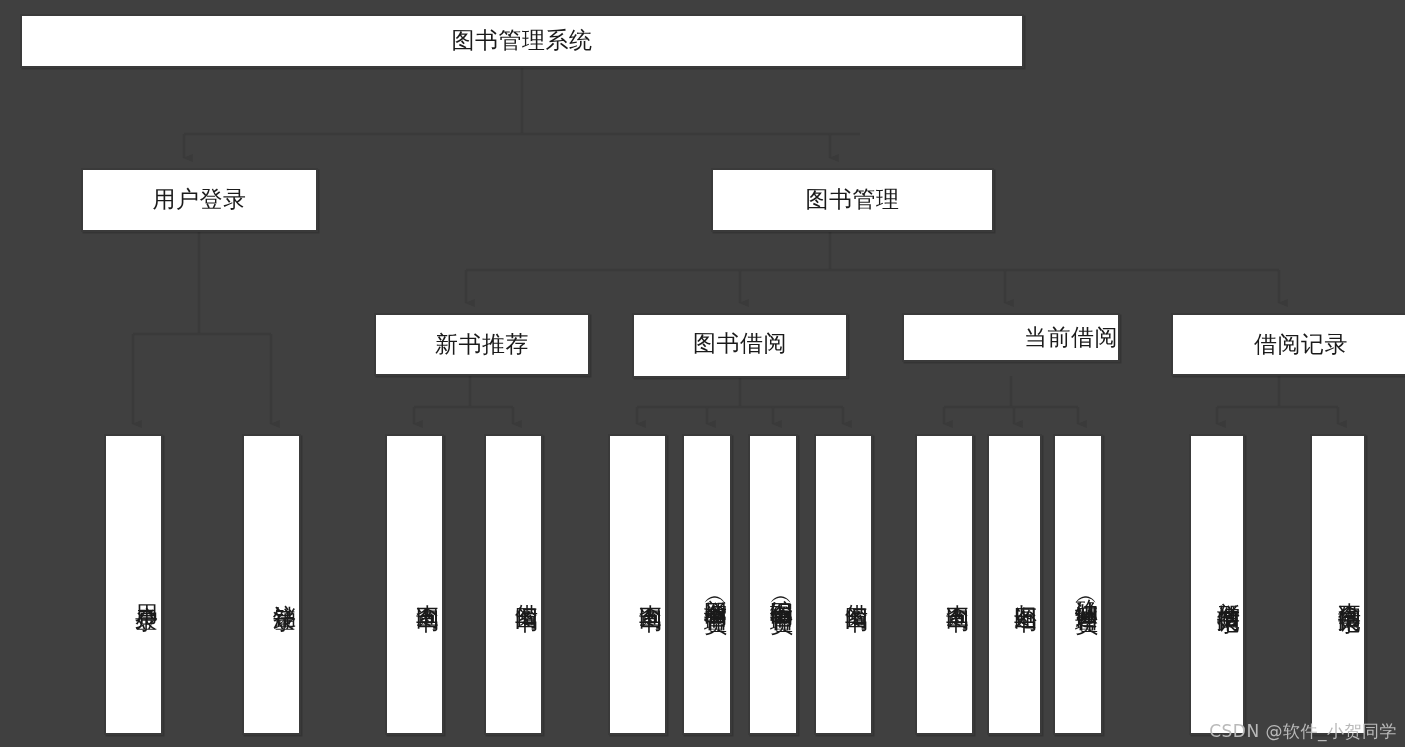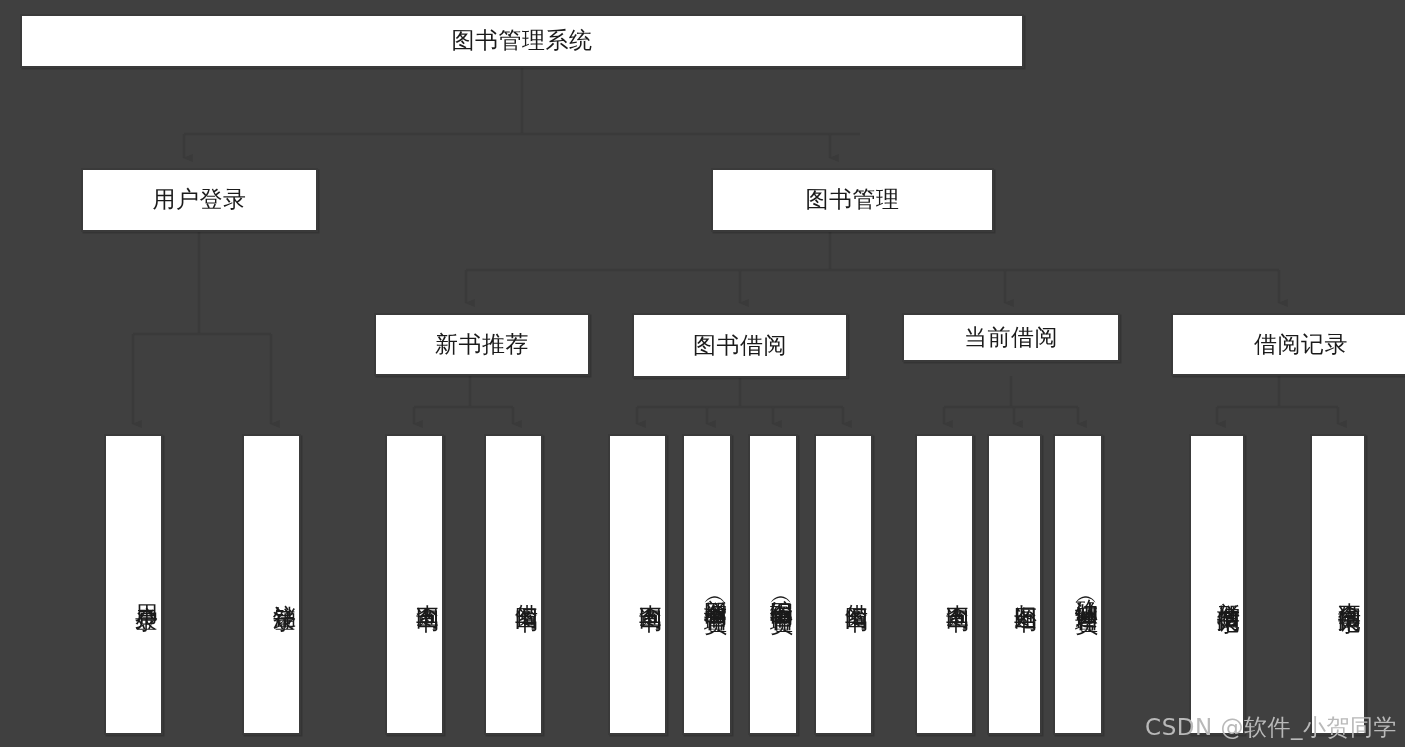--- a/index.html
+++ b/index.html
@@ -59,21 +59,21 @@
   }
   .node-v > span {
     writing-mode: vertical-rl;
     text-orientation: upright;
     display: block;
   }
   .watermark {
     position: absolute;
     right: 8px;
     bottom: 4px;
-    font-size: 23px;
+    font-size: 17px;
     color: #b9b9b9;
     letter-spacing: 0.5px;
     z-index: 5;
     white-space: nowrap;
     font-family: "DejaVu Sans", "Liberation Sans", sans-serif;
   }
 </style>
 </head>
 <body>
 
@@ -137,24 +137,24 @@
   <div class="node node-h" style="left:81px; top:168px; width:237px; height:64px;">
     <span>用户登录</span>
   </div>
   <div class="node node-h" style="left:711px; top:168px; width:283px; height:64px;">
     <span>图书管理</span>
   </div>
 
   <div class="node node-h" style="left:362px; top:313px; width:216px; height:63px;margin-left:12px;">
     <span>新书推荐</span>
   </div>
-  <div class="node node-h" style="left:632px; top:313px; width:216px; height:65px;">
+  <div class="node node-h" style="left:632px; top:313px; width:216px; height:65px;font-family:Liberation Mono, monospace;">
     <span>图书借阅</span>
   </div>
-  <div class="node node-h" style="left:902px; top:313px; width:218px; height:49px;">
+  <div class="node node-h" style="left:902px; top:313px; width:218px; height:49px;justify-content:flex-end;">
     <span>当前借阅</span>
   </div>
   <div class="node node-h" style="left:1171px; top:313px; width:260px; height:63px;">
     <span>借阅记录</span>
   </div>
 
   <div class="node node-v" style="left:104px; top:434px; width:59px; height:301px;">
     <span>用户登录</span>
   </div>
   <div class="node node-v" style="left:242px; top:434px; width:59px; height:301px;">

